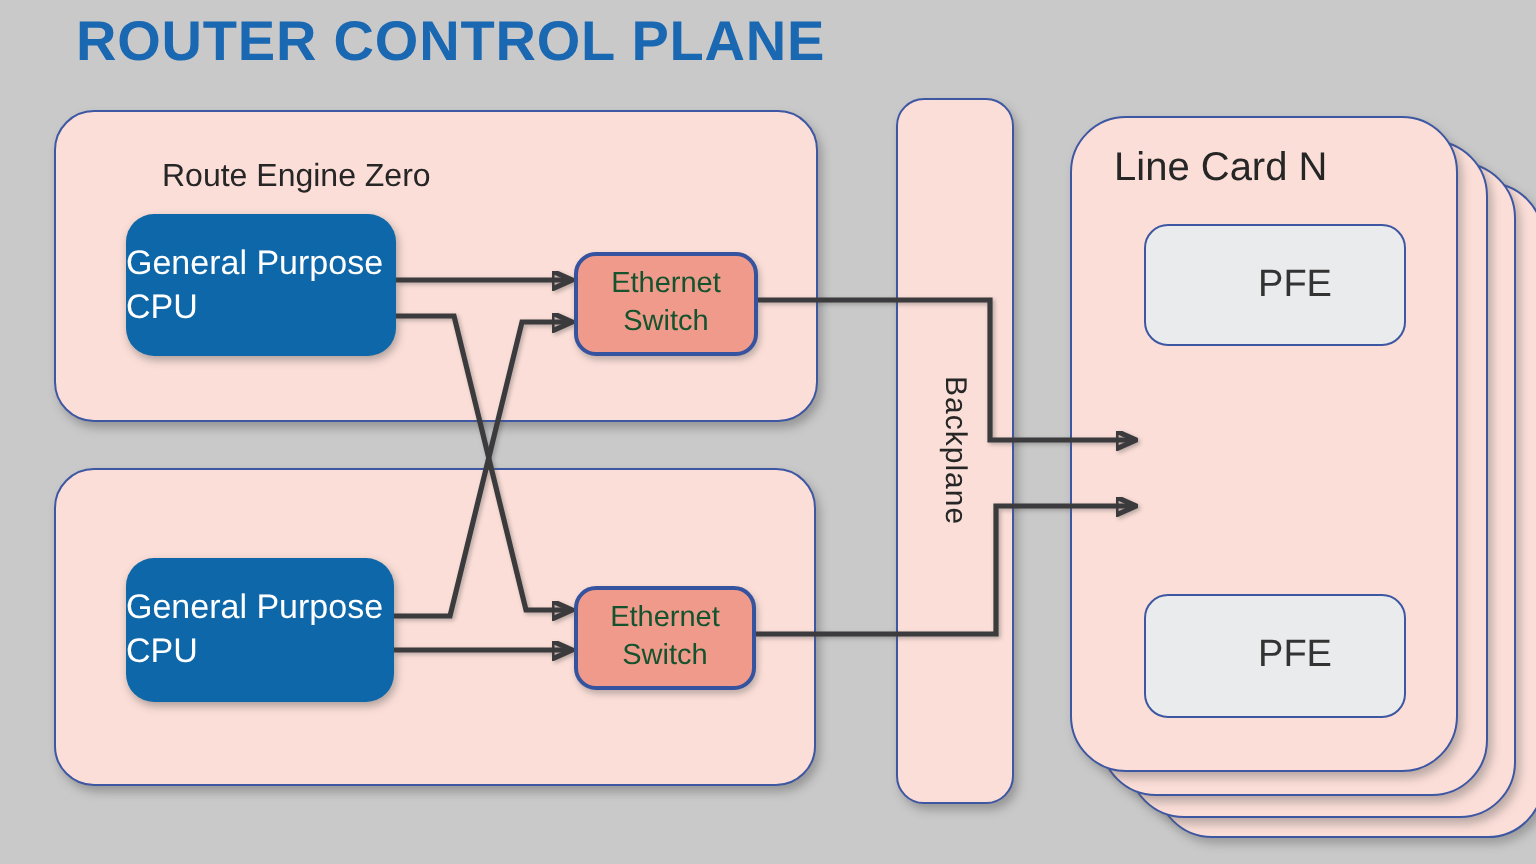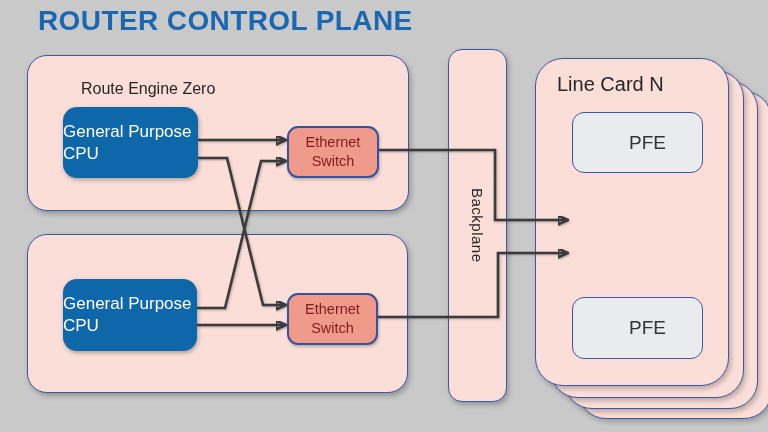--- a/index.html
+++ b/index.html
@@ -42,21 +42,21 @@
     color:#fff;border-radius:14px;
     display:flex;align-items:center;justify-content:center;text-align:left;
     box-shadow:1px 2px 4px rgba(80,80,80,.45);
   }
   .cpu{font-size:17px;line-height:1.28;}
   .cpu0{left:48px;top:107px;width:135px;height:71px;}
   .cpu1{left:48px;top:279px;width:134px;height:72px;}
   .salmonbox{
     background:var(--salmon);
     border:2px solid #35539E;border-radius:11px;
-    color:#7f1d1d;
+    color:#14532d;
     display:flex;align-items:center;justify-content:center;text-align:center;
     font-size:14.5px;line-height:1.3;
     box-shadow:1px 2px 3px rgba(80,80,80,.35);
   }
   .es0{left:272px;top:126px;width:92px;height:52px;}
   .es1{left:272px;top:293px;width:91px;height:52px;}
   .backplane{
     left:433px;top:49px;width:59px;height:353px;border-radius:14px;
     display:flex;align-items:center;justify-content:center;
   }

